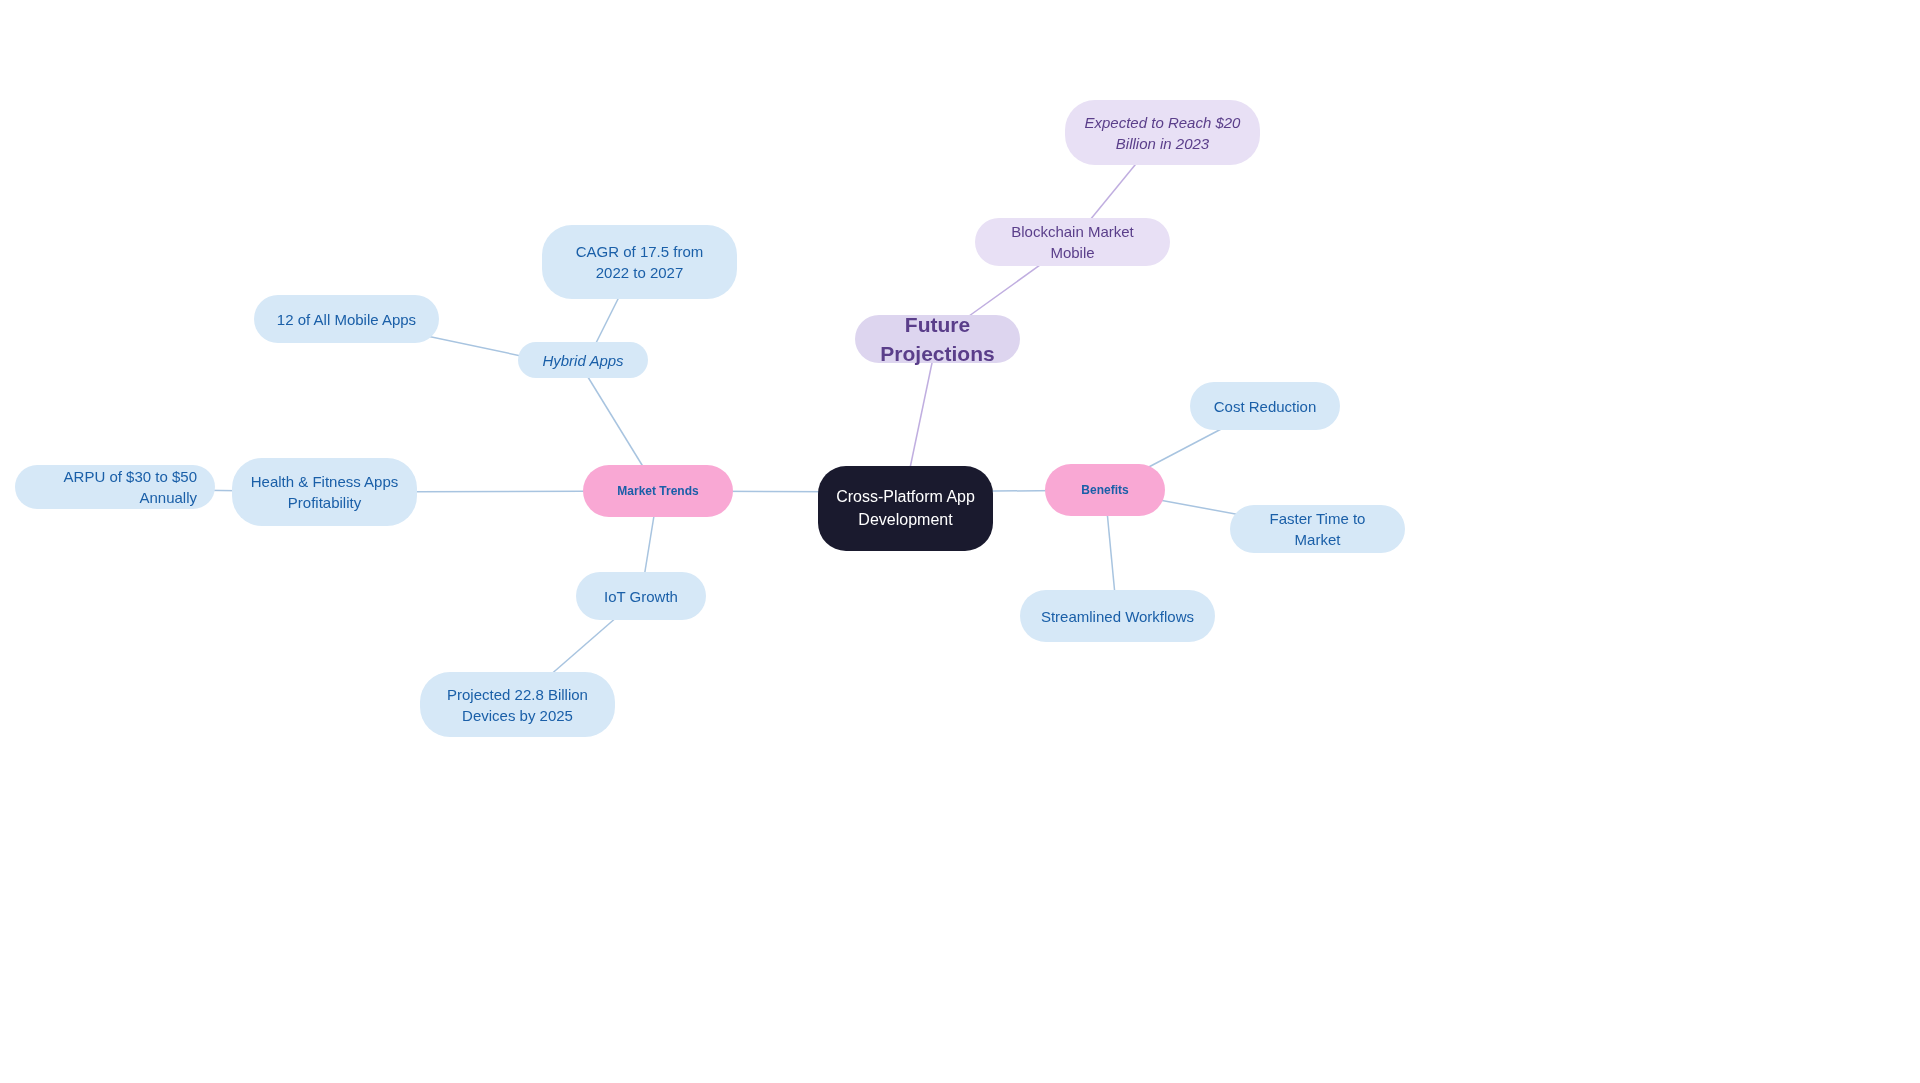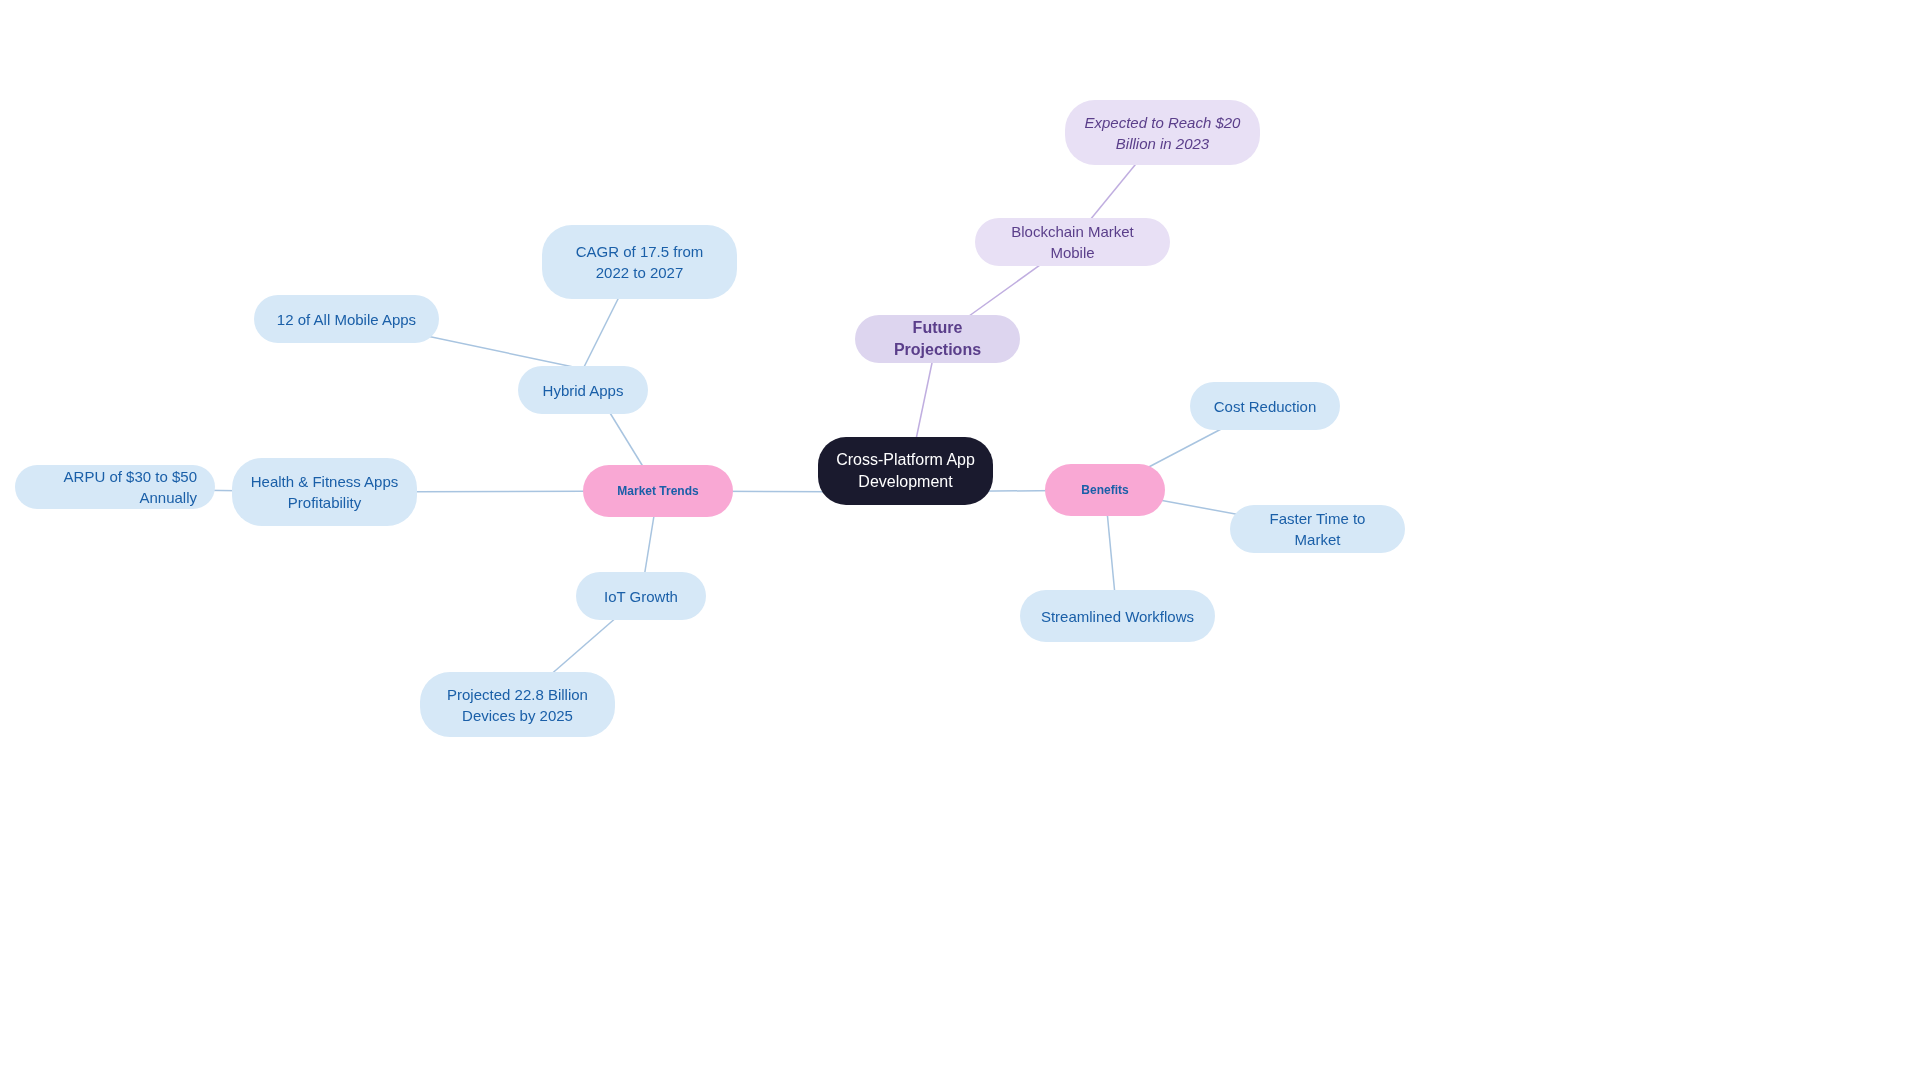--- a/index.html
+++ b/index.html
@@ -55,21 +55,21 @@
     .node-blue-mid {
       background: #f9a8d4;
       color: #1a5fa8;
       font-weight: 600;
       font-size: 12px;
     }
     .node-purple-mid {
       background: #ddd5ef;
       color: #5a3e8a;
       font-weight: 600;
-      font-size: 16px;
+      font-size: 21px;
     }
   </style>
 </head>
 <body>
 
 <svg class="connections" id="svg-lines">
     <line x1="905" y1="492" x2="658" y2="491" stroke="#a8c4e0" stroke-width="1.5"></line>
     <line x1="658" y1="491" x2="583" y2="369" stroke="#a8c4e0" stroke-width="1.5"></line>
     <line x1="583" y1="369" x2="639" y2="257" stroke="#a8c4e0" stroke-width="1.5"></line>
     <line x1="583" y1="369" x2="346" y2="319" stroke="#a8c4e0" stroke-width="1.5"></line>
@@ -79,25 +79,25 @@
     <line x1="641" y1="596" x2="517" y2="704" stroke="#a8c4e0" stroke-width="1.5"></line>
     <line x1="905" y1="492" x2="1105" y2="490" stroke="#a8c4e0" stroke-width="1.5"></line>
     <line x1="1105" y1="490" x2="1265" y2="406" stroke="#a8c4e0" stroke-width="1.5"></line>
     <line x1="1105" y1="490" x2="1317" y2="529" stroke="#a8c4e0" stroke-width="1.5"></line>
     <line x1="1105" y1="490" x2="1117" y2="616" stroke="#a8c4e0" stroke-width="1.5"></line>
     <line x1="905" y1="492" x2="937" y2="339" stroke="#c0aee0" stroke-width="1.5"></line>
     <line x1="937" y1="339" x2="1072" y2="242" stroke="#c0aee0" stroke-width="1.5"></line>
     <line x1="1072" y1="242" x2="1162" y2="132" stroke="#c0aee0" stroke-width="1.5"></line>
   </svg>
 
-<div class="node node-center" style="left:818px; top:437px; width:175px; height:68px;">Cross-Platform App Development</div>
+<div class="node node-center" style="left:818px; top:466px; width:175px; height:85px;">Cross-Platform App Development</div>
 
 <div class="node node-blue-mid" style="left:583px; top:465px; width:150px; height:52px;">Market Trends</div>
 
-<div class="node node-blue" style="left:518px; top:366px; width:130px; height:48px;">Hybrid Apps</div>
+<div class="node node-blue" style="left:518px; top:342px; width:130px; height:36px;font-style:italic;">Hybrid Apps</div>
 
 <div class="node node-blue" style="left:542px; top:225px; width:195px; height:74px;">CAGR of 17.5 from 2022 to 2027</div>
 
 <div class="node node-blue" style="left:254px; top:295px; width:185px; height:48px;">12 of All Mobile Apps</div>
 
 <div class="node node-blue" style="left:232px; top:458px; width:185px; height:68px;">Health &amp; Fitness Apps Profitability</div>
 
 <div class="node node-blue" style="left:15px; top:465px; width:200px; height:44px;text-align:right;">ARPU of $30 to $50 Annually</div>
 
 <div class="node node-blue" style="left:576px; top:572px; width:130px; height:48px;">IoT Growth</div>

